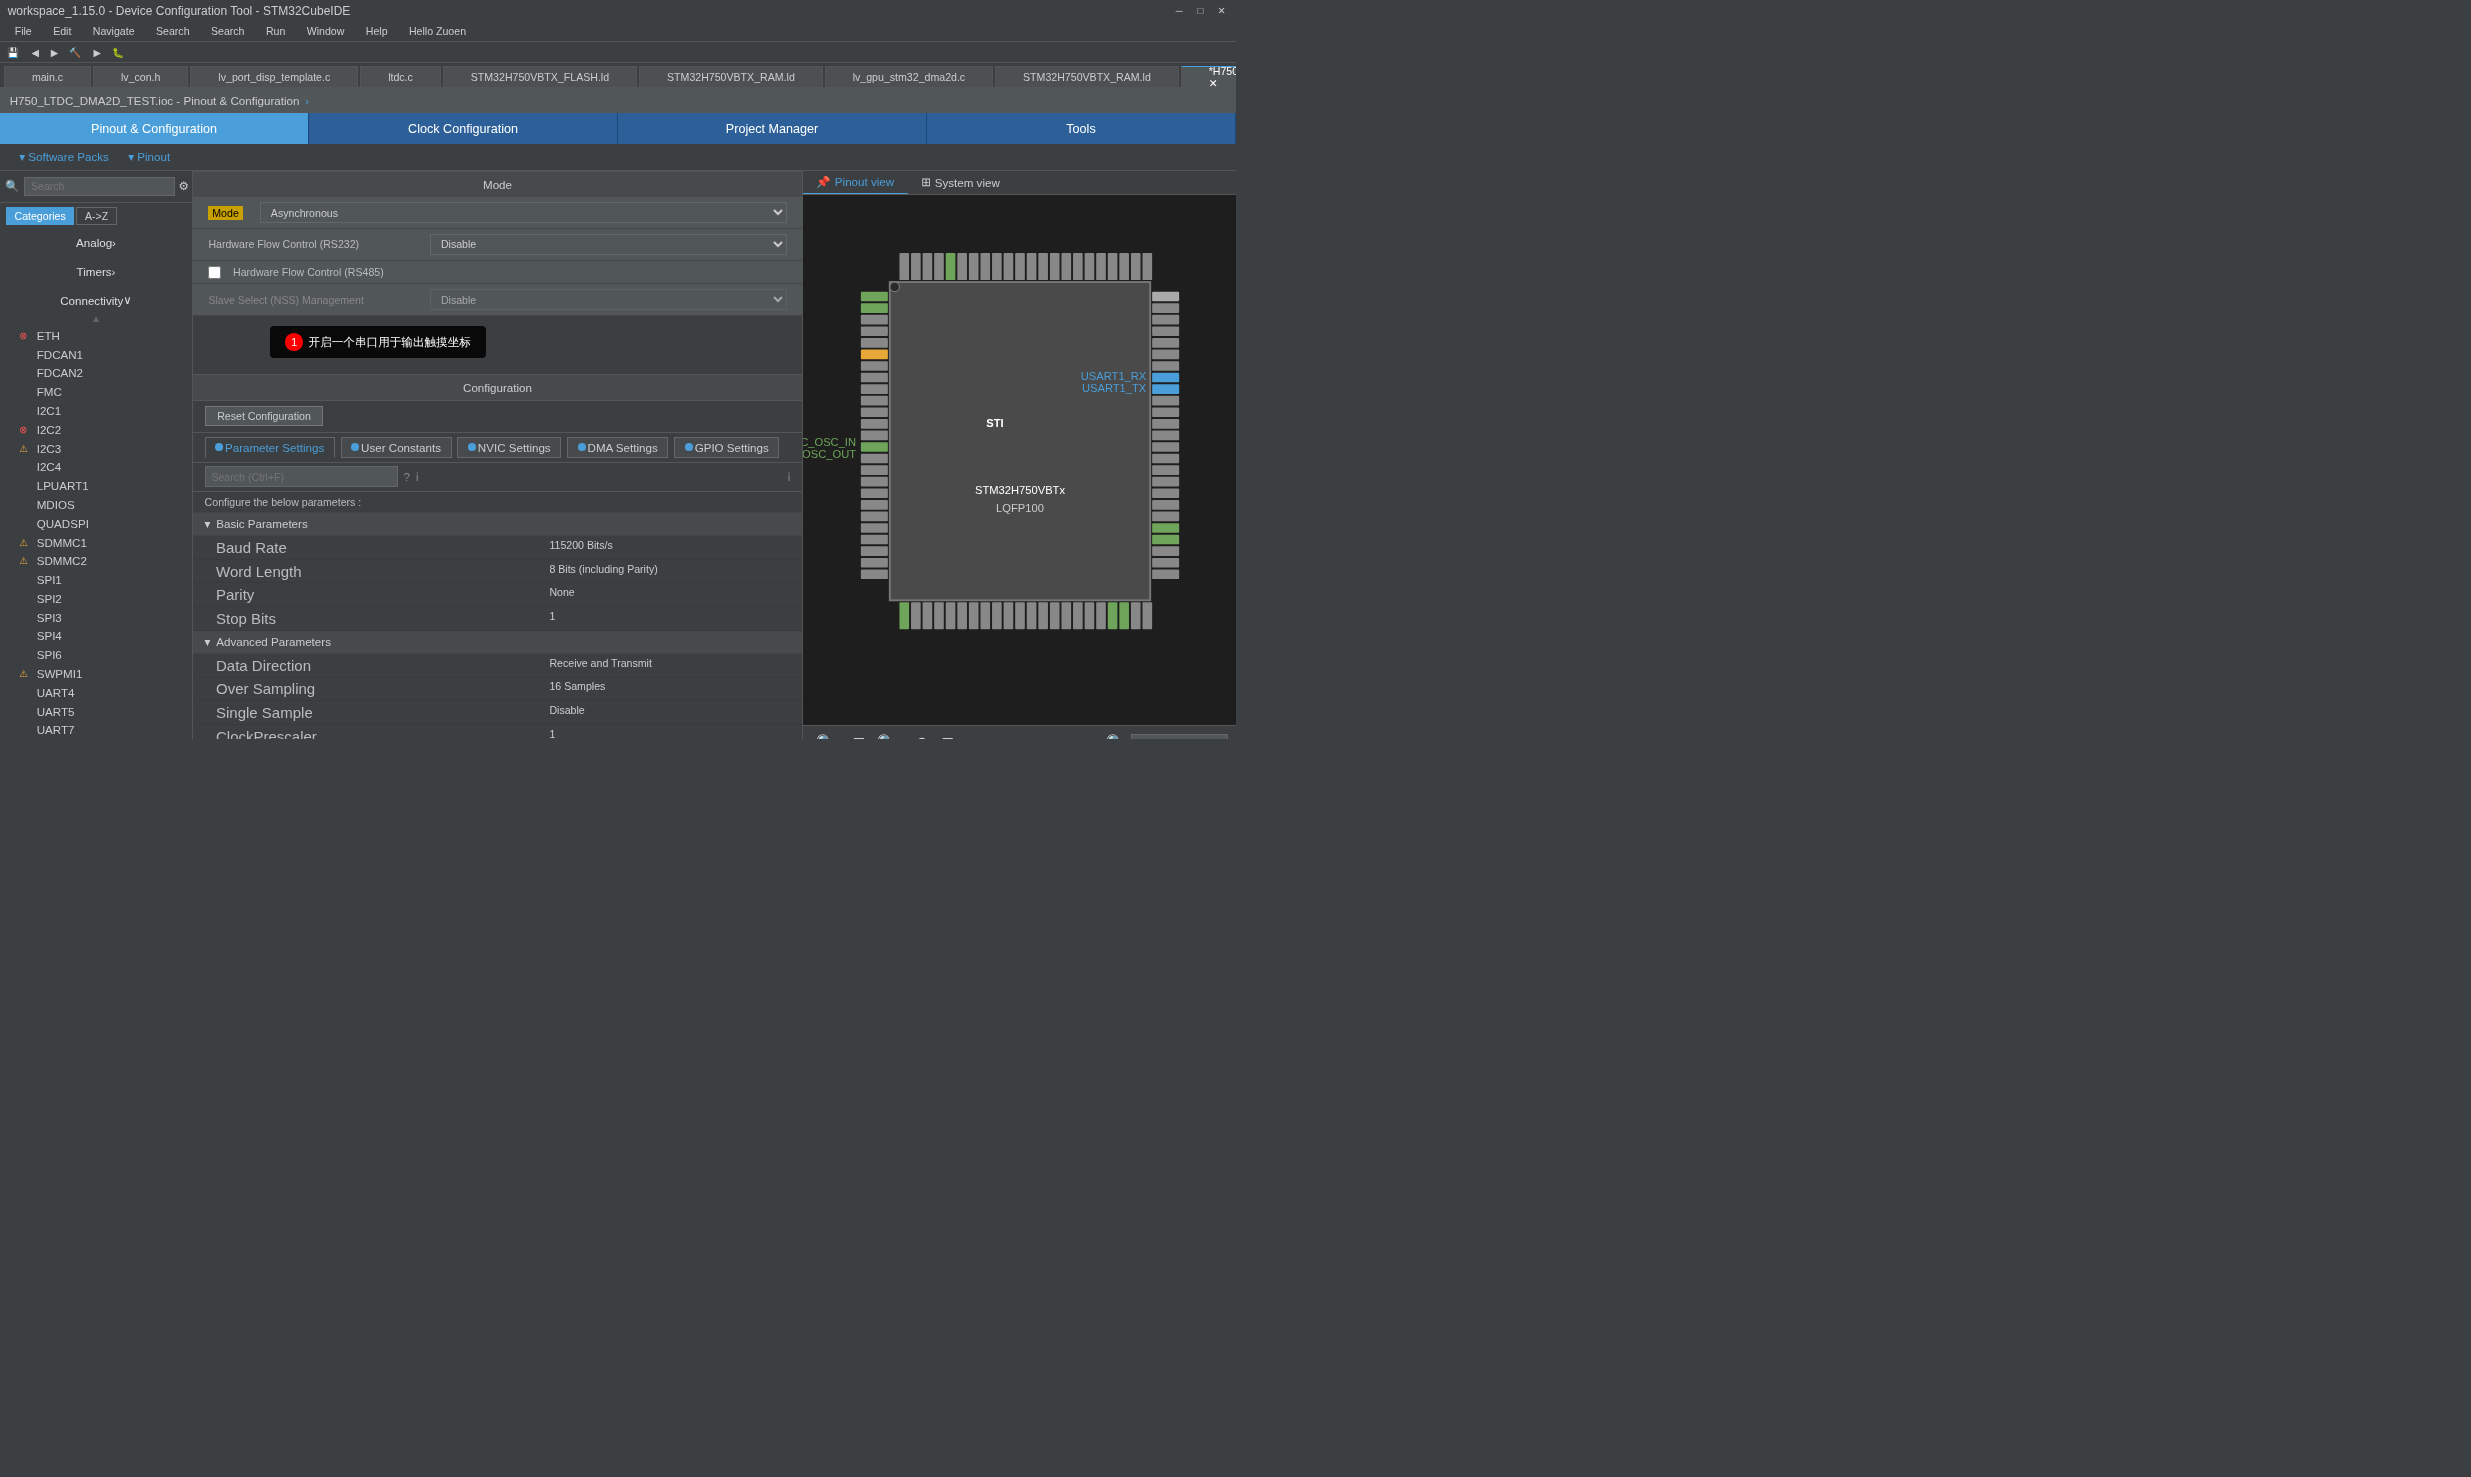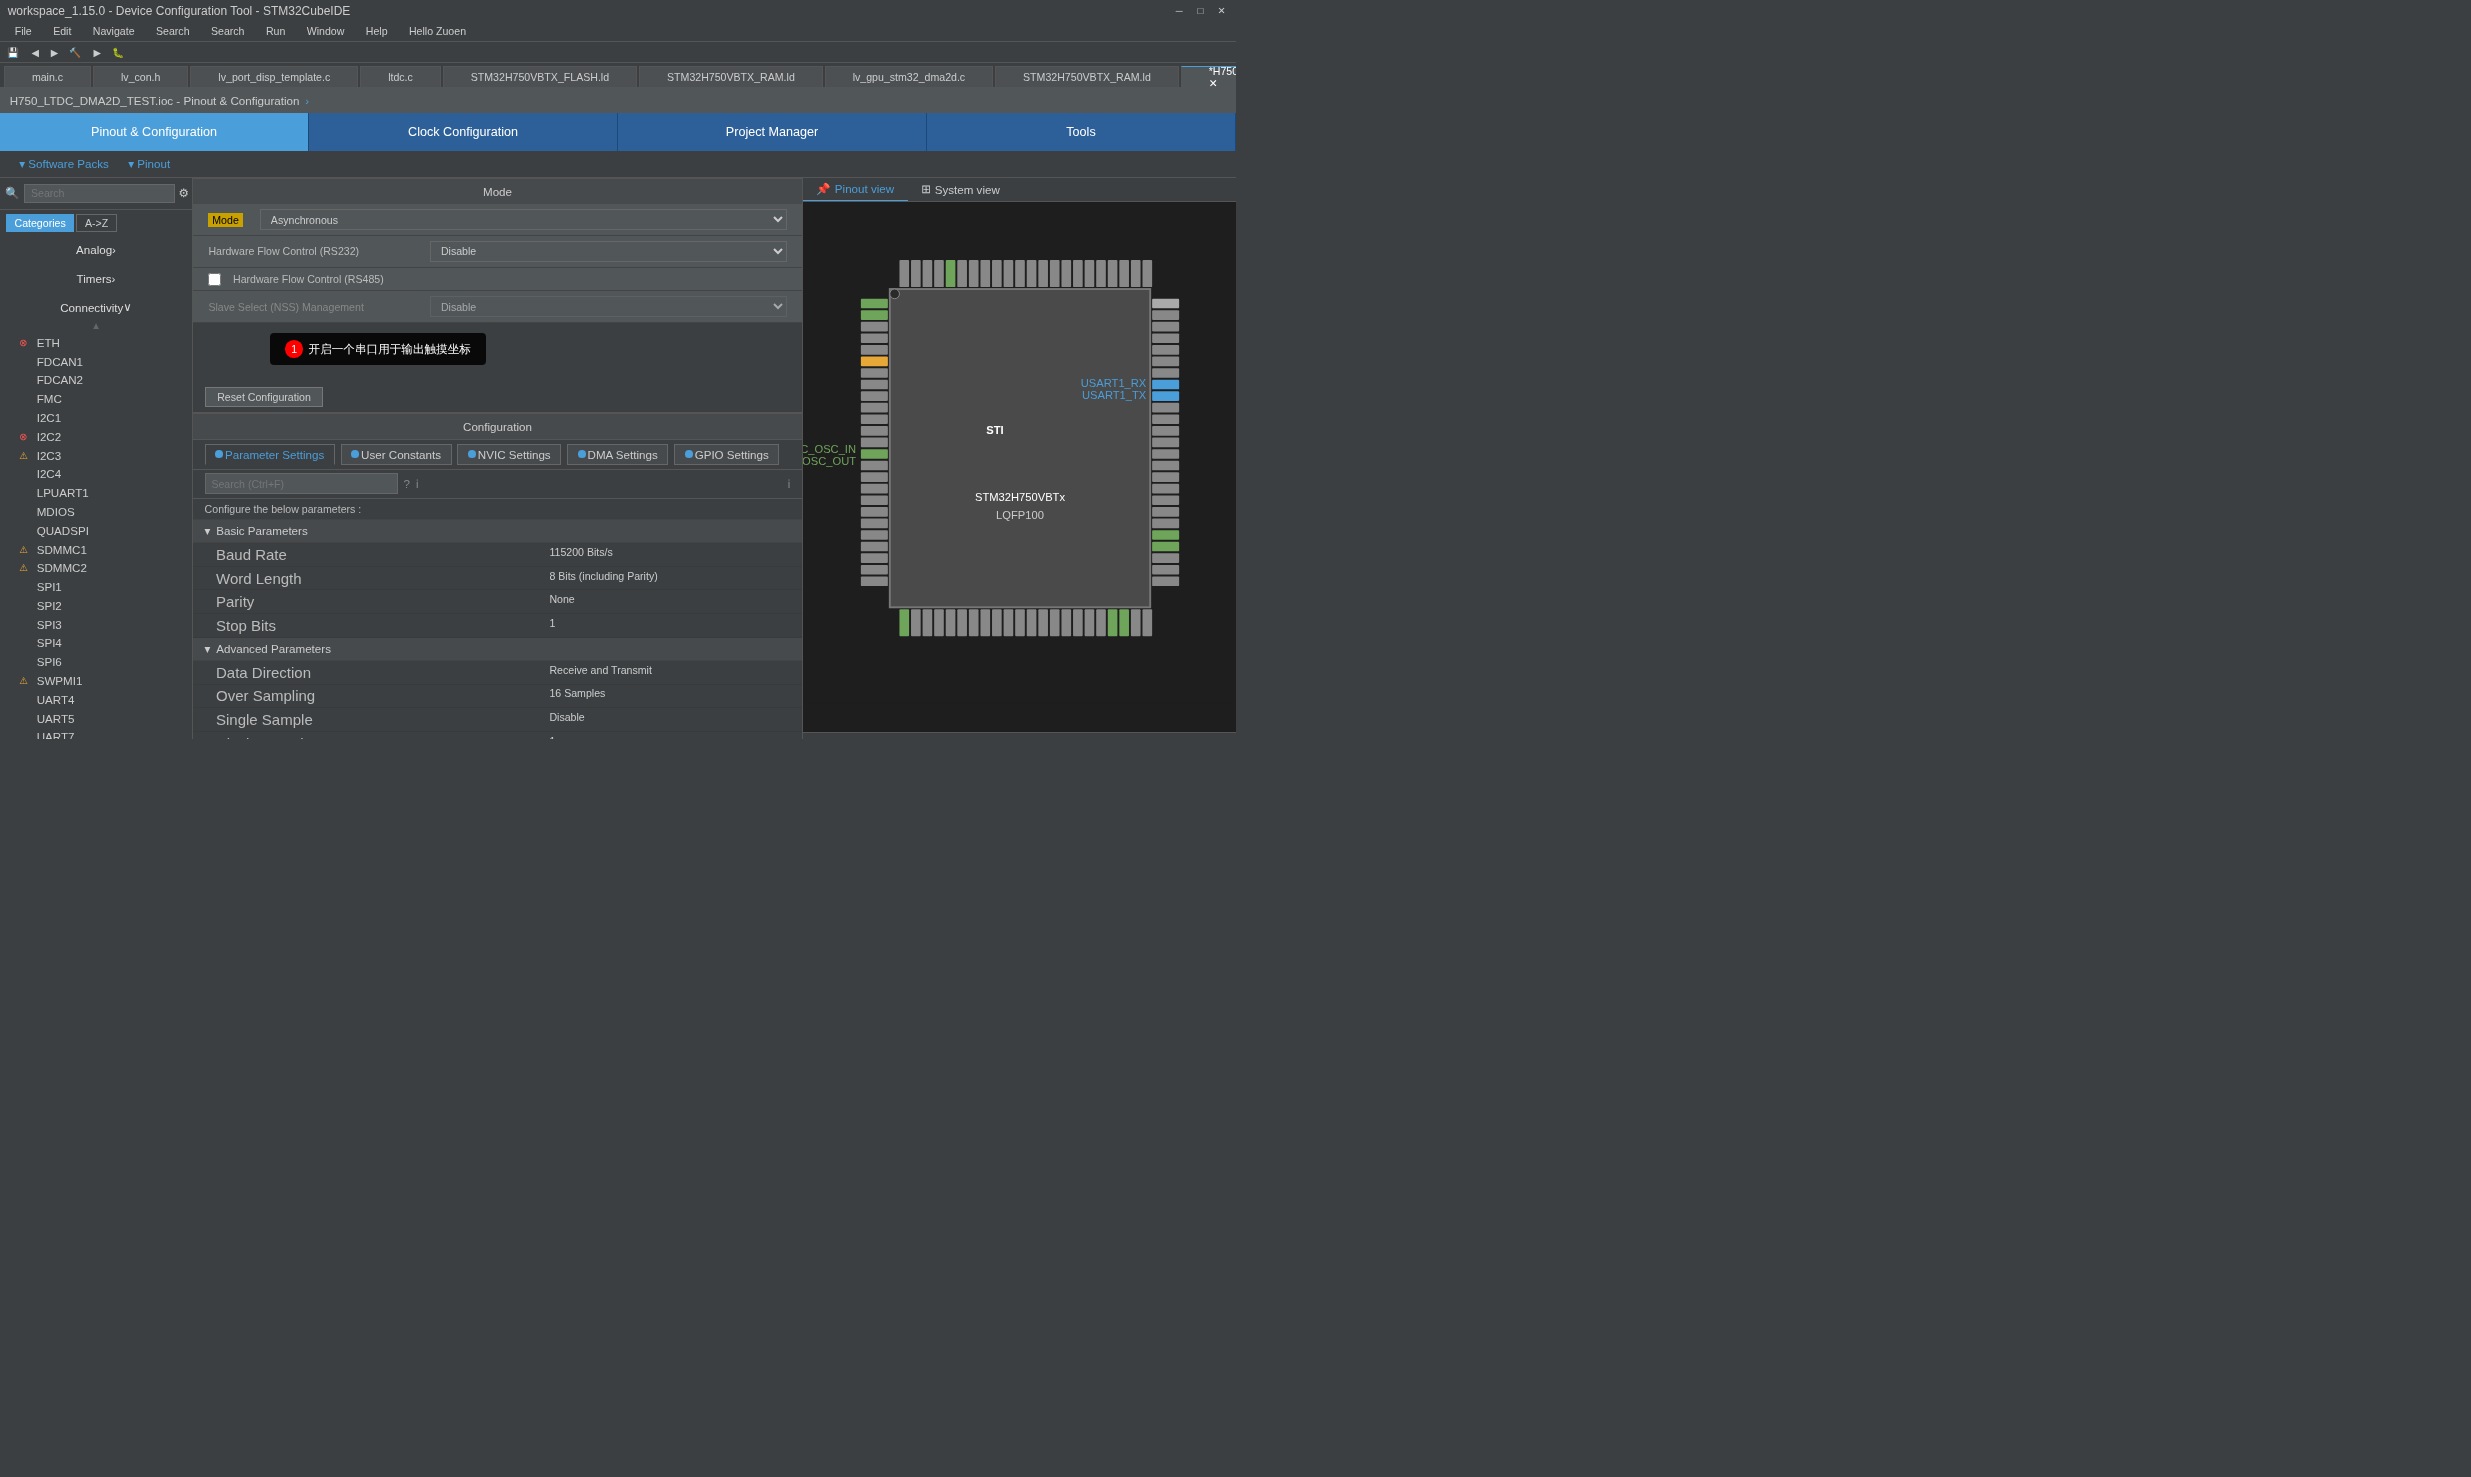--- a/index.html
+++ b/index.html
@@ -21,21 +21,21 @@
 
     
     #tabbar { background: #3c3f41; height: 25px; display: flex; align-items: flex-end; padding: 0 3.9px; border-bottom: 1px solid #555; }
     .tab { height: 21px; padding: 0 27px; display: flex; align-items: center; cursor: pointer; font-size: 10.6px; color: #ccc; background: #4c5052; border: 1px solid #555; border-bottom: none; margin-right: 1.9px; }
     .tab.active { background: #515658; color: #fff; border-top: 1.9px solid #4a9eda; }
 
     
     #breadcrumb { background: #515658; height: 25px; display: flex; align-items: center; padding: 0 9.7px; font-size: 11.6px; color: #ccc; border-bottom: 1px solid #555; }
 
     
-    #main-tabs { display: flex; background: #2d6099; height: 38px; }
+    #main-tabs { display: flex; background: #2d6099; height: 31px; }
     .main-tab { flex: 1; display: flex; align-items: center; justify-content: center; cursor: pointer; color: #fff; font-size: 12.6px; border-right: 1px solid #1a4a7a; }
     .main-tab.active { background: #4a9eda; }
 
     
     #sub-tabs { background: #3c3f41; height: 27px; display: flex; align-items: center; padding: 0 19.3px; gap: 19.3px; border-bottom: 1px solid #555; }
     .sub-tab { color: #4a9eda; font-size: 11.6px; cursor: pointer; display: flex; align-items: center; gap: 3.9px; }
 
     
     #content { display: flex; height: calc(739px - 21px - 21px - 21px - 25px - 35px - 27px); }
 
@@ -332,24 +332,24 @@
     </div>
 
     <div style="position:relative; height:58px;">
       <div style="position:absolute; top:9.7px; left:77px; background:rgba(0,0,0,0.85); color:#fff; padding:7.7px 15.4px; border-radius:3.9px; font-size:12.6px; display:flex; align-items:center; gap:5.8px; z-index:10;">
         <span style="background:#ff0000; color:#fff; border-radius:50%; width:17.4px; height:17.4px; display:inline-flex; align-items:center; justify-content:center; font-size:10.6px; flex-shrink:0;">1</span>
         <span>开启一个串口用于输出触摸坐标</span>
       </div>
     </div>
 
     <div id="config-section">
+      <div id="config-header">Configuration</div>
       <div id="reset-btn-row">
         <button class="reset-btn">Reset Configuration</button>
       </div>
-      <div id="config-header">Configuration</div>
       <div id="config-tabs">
         <div class="config-tab active">
           <span class="dot"></span>
           <span>Parameter Settings</span>
         </div>
         <div class="config-tab">
           <span class="dot"></span>
           <span>User Constants</span>
         </div>
         <div class="config-tab">

